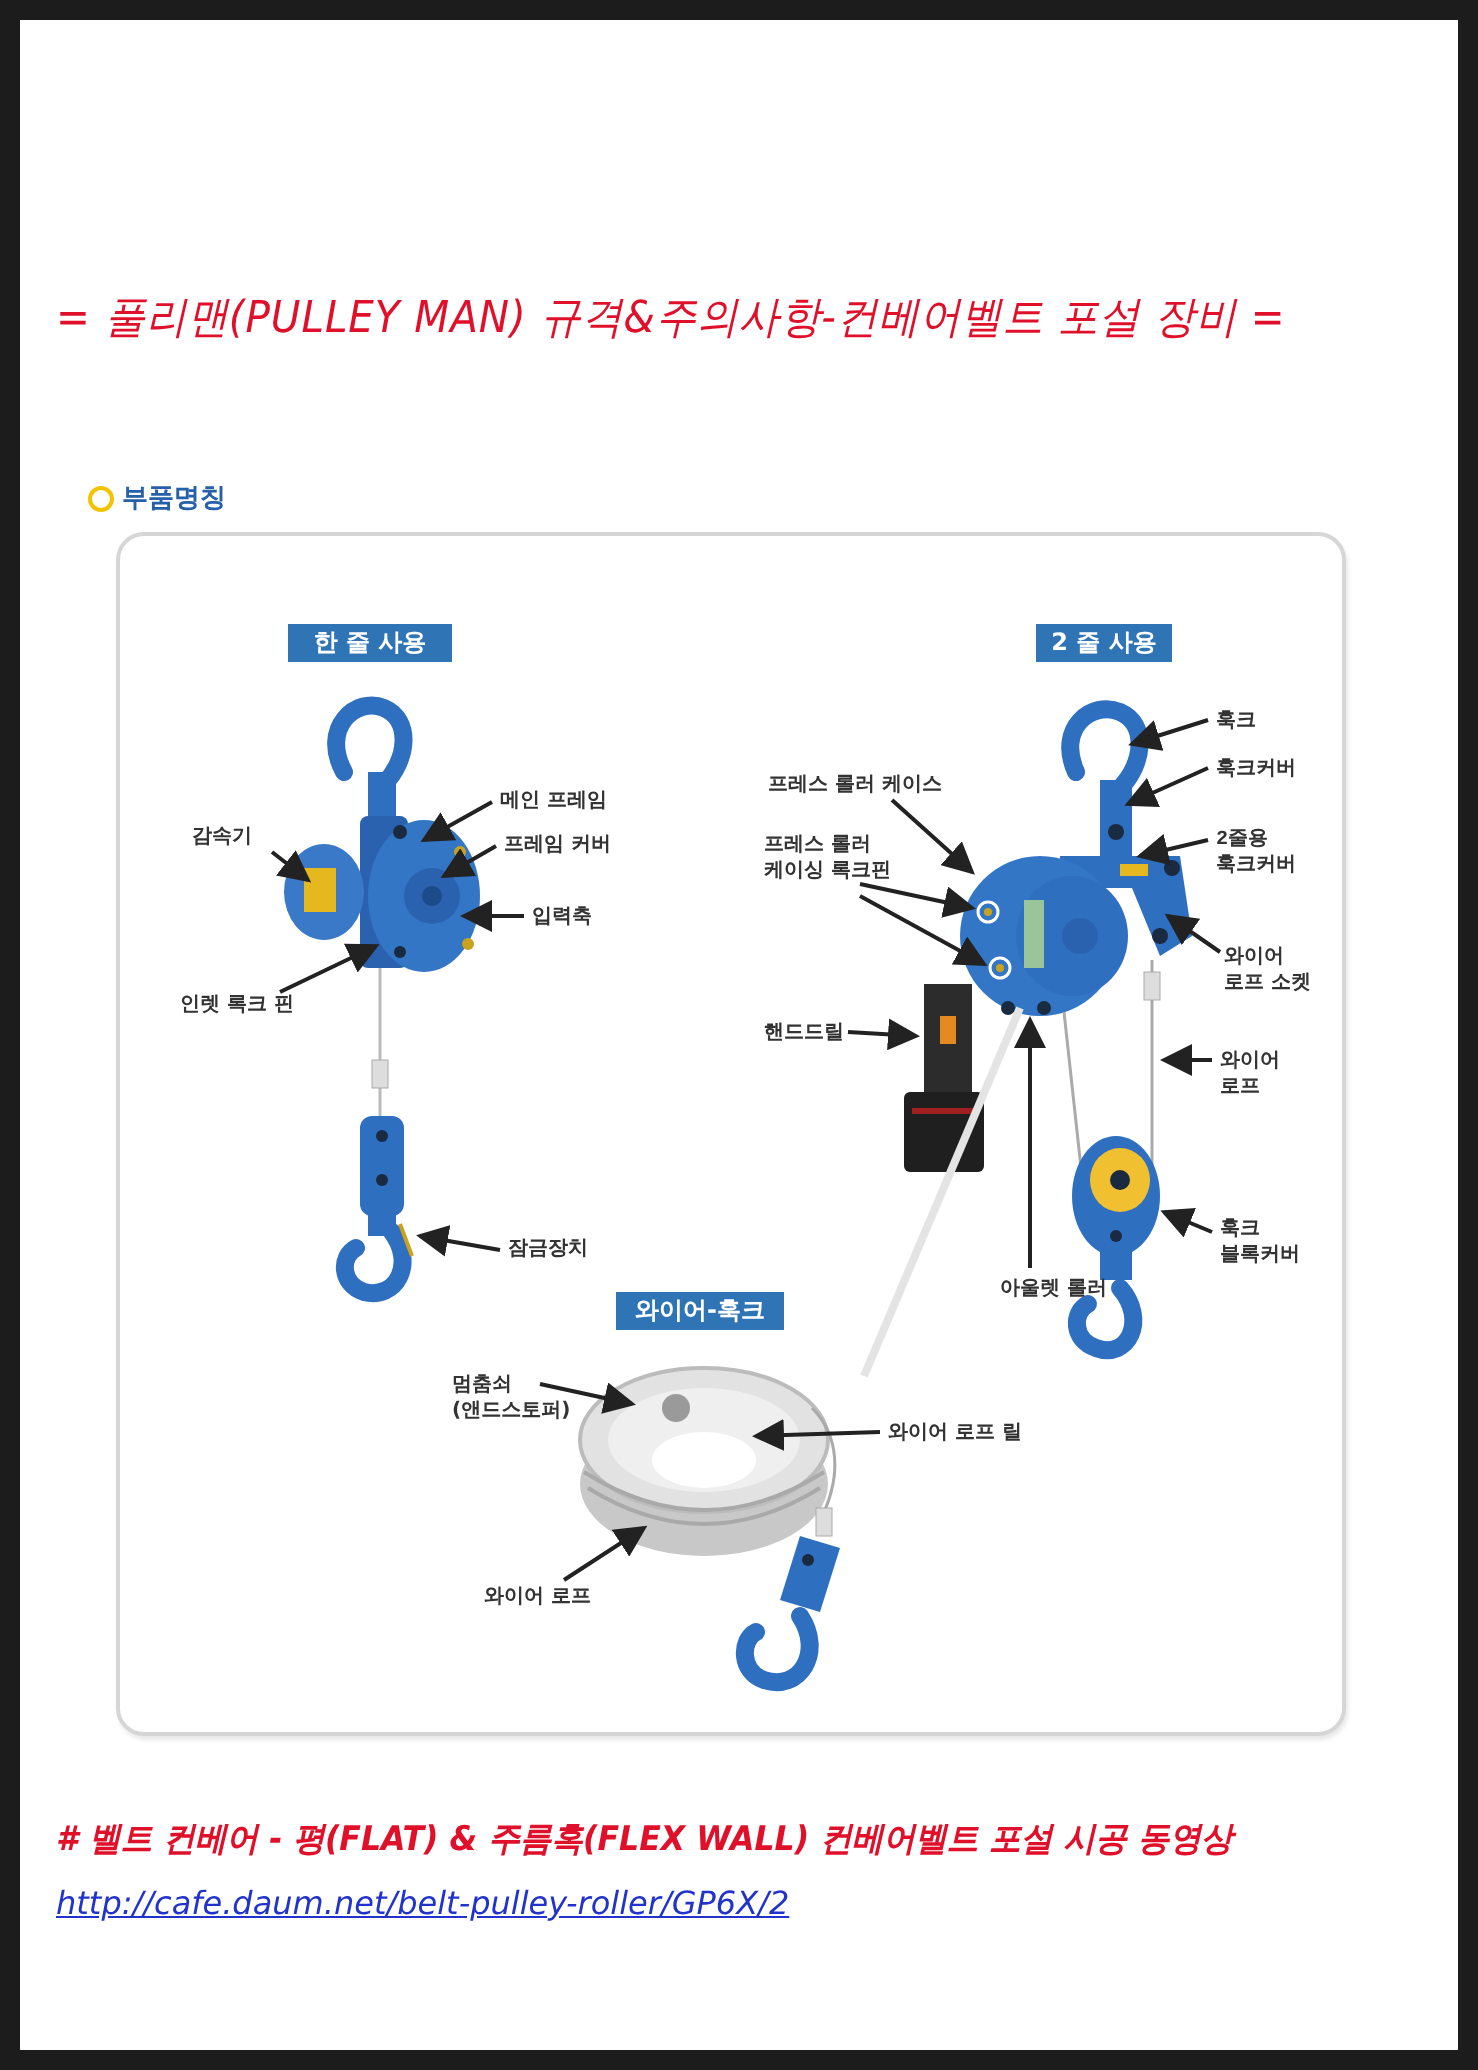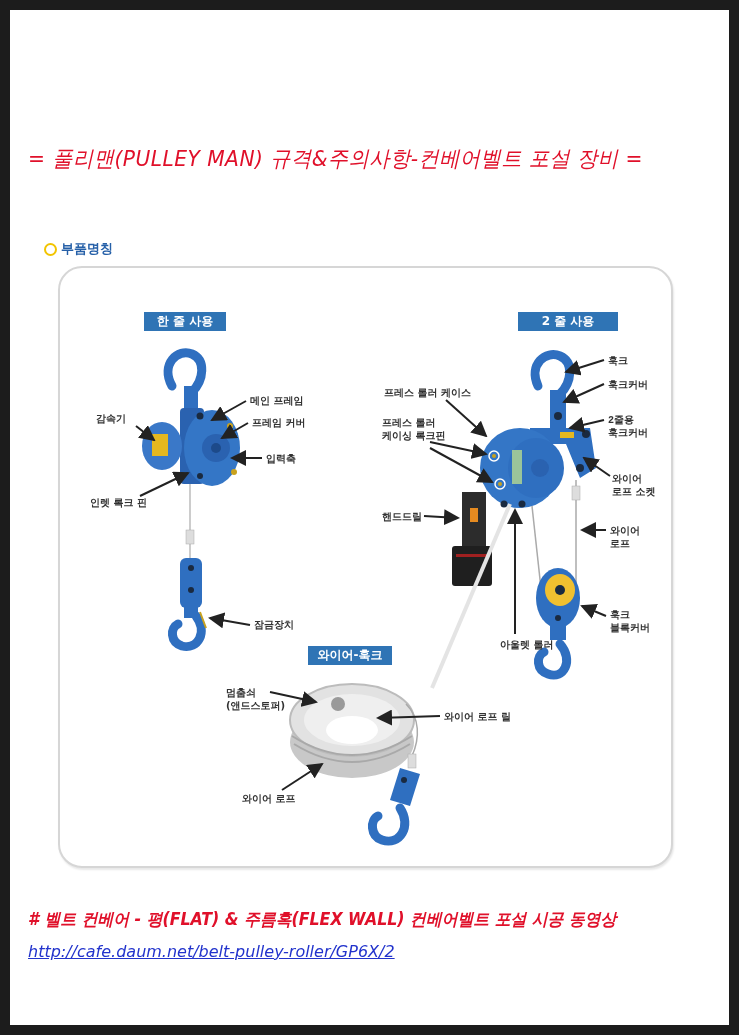--- a/index.html
+++ b/index.html
@@ -25,21 +25,21 @@
       position: absolute; left: 34px; top: 230px;
       display: flex; align-items: center; gap: 4px;
     }
     .section-bullet {
       width: 9px; height: 9px; border: 2.5px solid #f2c400; border-radius: 50%;
     }
     .section-label { color: #2660a8; font-weight: bold; font-size: 13px; }
     .diagram {
       position: absolute; left: 48px; top: 256px;
       width: 611px; height: 598px;
-      border: 2px solid #d6d6d6; border-radius: 24px;
+      border: 2px solid #d6d6d6; border-radius: 14px;
       box-shadow: 1px 2px 2px #e8e8e8;
       background: #fff; overflow: hidden;
     }
     .tag {
       position: absolute; background: #2f74b5; color: #fff;
       font-size: 12px; font-weight: bold; text-align: center;
       height: 19px; line-height: 19px;
     }
     .lbl {
       position: absolute; color: #333; font-size: 10px; line-height: 13px;
@@ -181,21 +181,21 @@
         <circle cx="344" cy="512" r="3" fill="#1a2a40"></circle>
         <path d="M340,540 C352,558 340,578 322,572 C310,568 310,552 318,548" fill="none" stroke="#2f6fc0" stroke-width="9" stroke-linecap="round"></path>
       </g>
 
       <line x1="210" y1="424" x2="256" y2="434" stroke="#222" stroke-width="2" marker-end="url(#ah)"></line>
       <line x1="380" y1="448" x2="318" y2="450" stroke="#222" stroke-width="2" marker-end="url(#ah)"></line>
       <line x1="222" y1="522" x2="262" y2="496" stroke="#222" stroke-width="2" marker-end="url(#ah)"></line>
     </svg>
 
     <div class="tag" style="left:84px; top:44px; width:82px;">한 줄 사용</div>
-    <div class="tag" style="left:458px; top:44px; width:100px;">2 줄 사용</div>
+    <div class="tag" style="left:458px; top:44px; width:68px;">2 줄 사용</div>
     <div class="tag" style="left:248px; top:378px; width:84px;">와이어-훅크</div>
 
     <div class="lbl" style="left:190px; top:126px;">메인 프레임</div>
     <div class="lbl" style="left:192px; top:148px;">프레임 커버</div>
     <div class="lbl" style="left:36px; top:144px;">감속기</div>
     <div class="lbl" style="left:206px; top:184px;">입력축</div>
     <div class="lbl" style="left:30px; top:228px;">인렛 록크 핀</div>
     <div class="lbl" style="left:194px; top:350px;">잠금장치</div>
 
     <div class="lbl" style="left:548px; top:86px;">훅크</div>

